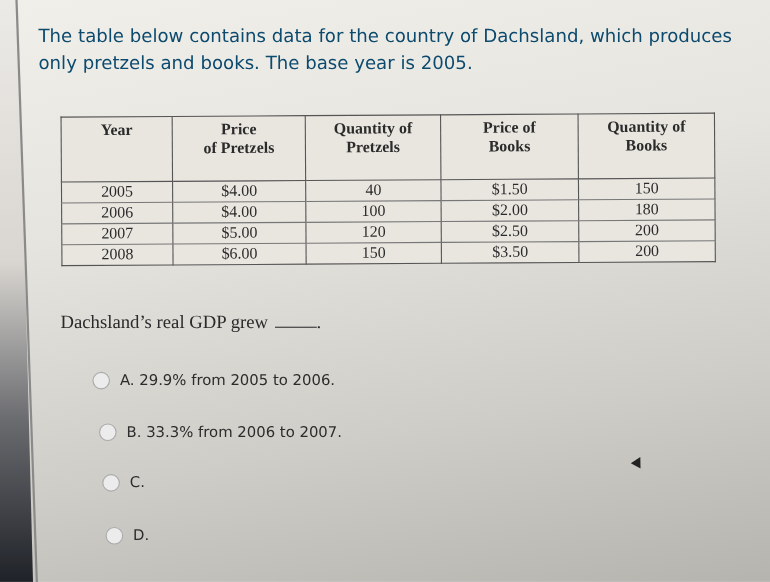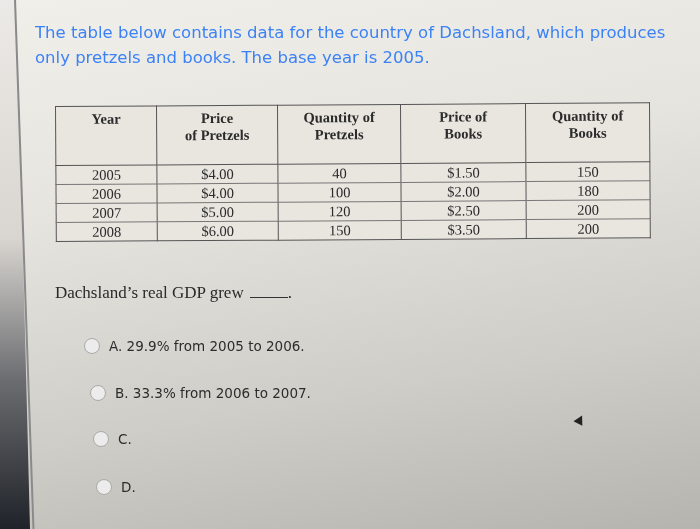--- a/index.html
+++ b/index.html
@@ -12,21 +12,21 @@
     position: absolute; left: 0; top: 0; width: 30px; height: 529px;
     background: linear-gradient(180deg, #eceae6 0%, #d9d6d1 45%, #6b6c70 72%, #1f2228 100%);
     clip-path: polygon(0 0, 55% 0, 100% 100%, 0 100%);
   }
   .left-edge-line {
     position: absolute; left: 14px; top: 0; width: 2px; height: 529px;
     background: #8a8a8a; transform: skewX(2deg); transform-origin: top;
   }
   .intro {
     position: absolute; left: 35px; top: 20px; width: 650px;
-    font-size: 16.5px; line-height: 25px; color: #3b82f6;
+    font-size: 16.5px; line-height: 25px; color: #0c4a6e;
   }
   .data-table {
     position: absolute; left: 55px; top: 106px;
     border-collapse: collapse; font-family: "Liberation Serif", serif;
     color: #2b2b2b; background: #e9e6e0;
     transform: rotate(-0.35deg); transform-origin: left top;
   }
   .data-table th, .data-table td {
     border-left: 1.5px solid #555; border-right: 1.5px solid #555;
     text-align: center; padding: 0; font-size: 14.5px;

